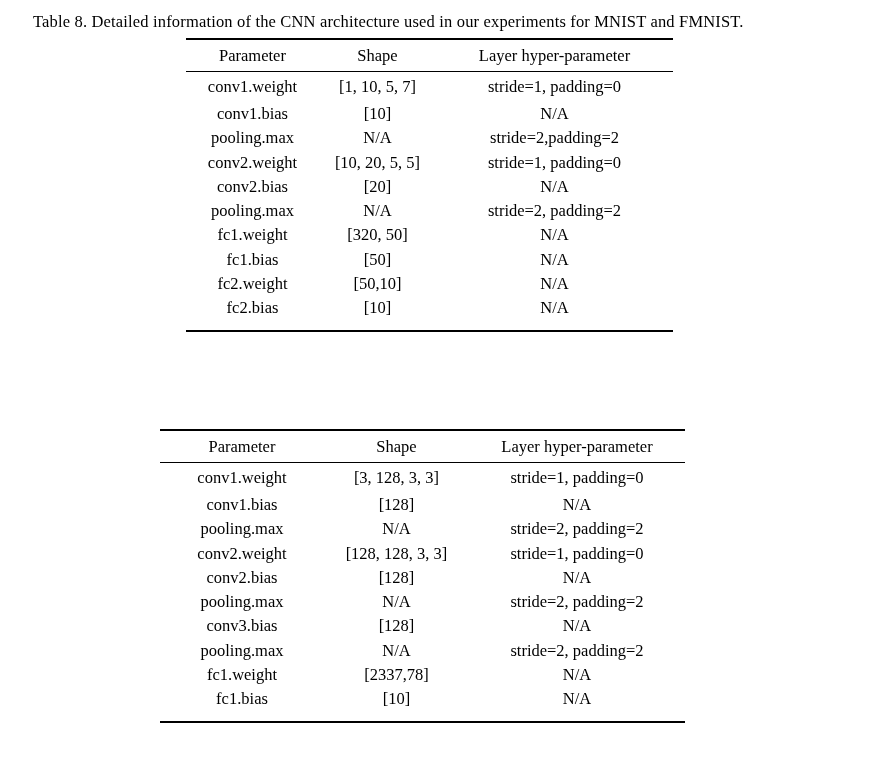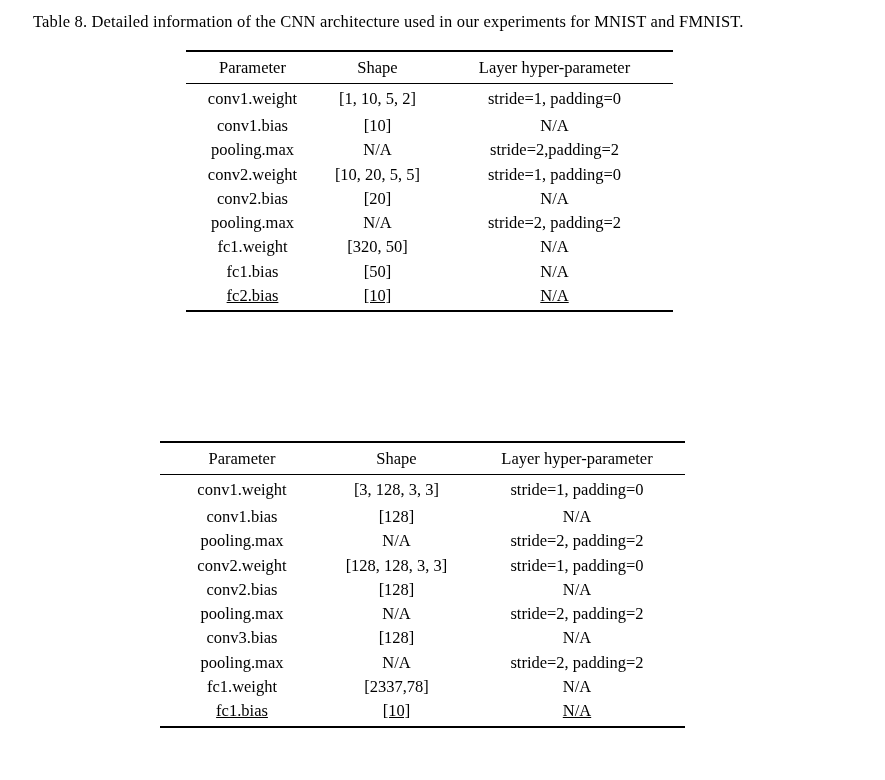--- a/index.html
+++ b/index.html
@@ -36,21 +36,20 @@
   .caption .cap-label {
   }
   .caption .cap-text {
     font-style: normal;
     text-align: center;
   }
 
   
   .table-block {
     position: absolute;
-    margin-top: 12px;
   }
   table.paper-table {
     border-collapse: collapse;
     table-layout: fixed;
     font-size: 16.5px;
     width: 100%;
   }
   table.paper-table th,
   table.paper-table td {
     text-align: center;
@@ -67,22 +66,21 @@
     height: 24.3px;
     line-height: 24.3px;
   }
   
   table.paper-table tbody tr:first-child td {
     height: 28px;
     line-height: 30px;
     vertical-align: bottom;
   }
   table.paper-table tbody tr:last-child td {
-    padding-bottom: 2px;
-    text-decoration: underline;
+    padding-bottom: 9px;
   }
 
   .rule-top {
     border-top: 2.1px solid #000;
   }
   .rule-mid {
     border-top: 1.2px solid #000;
   }
 
   .hrule {
@@ -110,21 +108,21 @@
       <thead>
         <tr class="rule-top">
           <th>Parameter</th>
           <th>Shape</th>
           <th>Layer hyper-parameter</th>
         </tr>
       </thead>
       <tbody>
         <tr class="rule-mid">
           <td>conv1.weight</td>
-          <td>[1, 10, 5, 2]</td>
+          <td>[1, 10, 5, 7]</td>
           <td>stride=1, padding=0</td>
         </tr>
         <tr>
           <td>conv1.bias</td>
           <td>[10]</td>
           <td>N/A</td>
         </tr>
         <tr>
           <td>pooling.max</td>
           <td>N/A</td>
@@ -146,20 +144,25 @@
           <td>stride=2, padding=2</td>
         </tr>
         <tr>
           <td>fc1.weight</td>
           <td>[320, 50]</td>
           <td>N/A</td>
         </tr>
         <tr>
           <td>fc1.bias</td>
           <td>[50]</td>
+          <td>N/A</td>
+        </tr>
+        <tr>
+          <td>fc2.weight</td>
+          <td>[50,10]</td>
           <td>N/A</td>
         </tr>
         <tr>
           <td>fc2.bias</td>
           <td>[10]</td>
           <td>N/A</td>
         </tr>
       </tbody>
     </table>
     <div class="hrule thick"></div>

